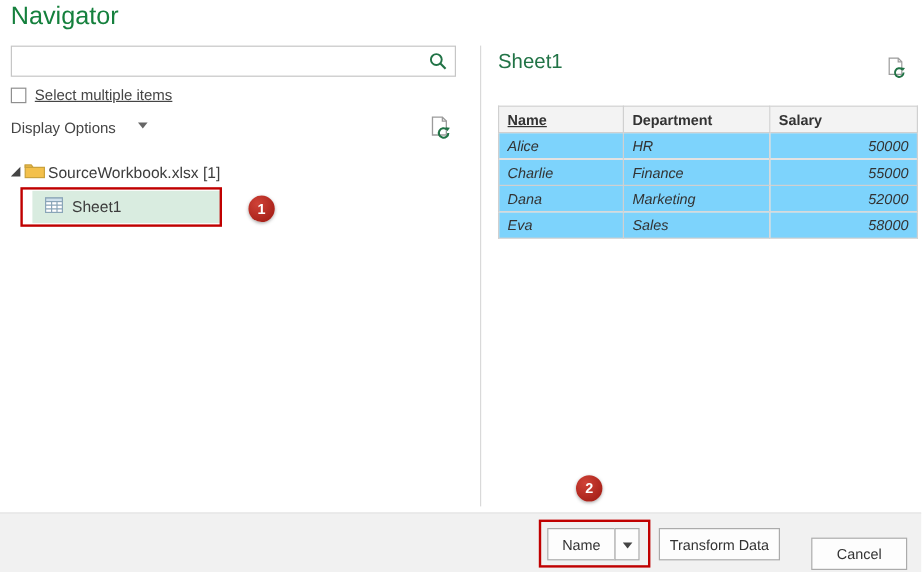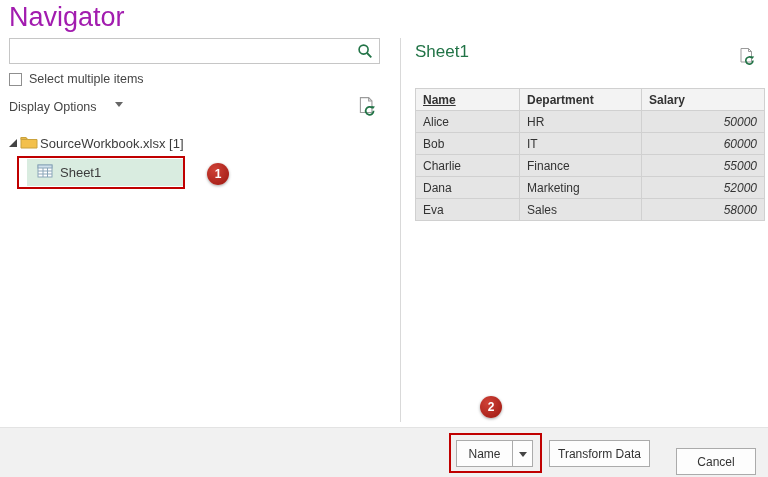--- a/index.html
+++ b/index.html
@@ -1,32 +1,32 @@
 <!DOCTYPE html>
 <html><head>
 <meta charset="utf-8">
 <style>
   * { box-sizing: border-box; }
   html, body { margin: 0; padding: 0; background: #fff; }
   body { font-family: "Liberation Sans", sans-serif; color: #333; }
 
   .dialog { position: relative; width: 768px; height: 477px; background: #fff; overflow: hidden; }
 
-  .title { position: absolute; left: 9px; top: 2px; font-size: 27px; color: #a21caf; }
+  .title { position: absolute; left: 9px; top: 2px; font-size: 21px; color: #15803d; }
 
   
   .search-box { position: absolute; left: 9px; top: 38px; width: 371px; height: 26px;
     border: 1px solid #c6c6c6; background: #fff; display: flex; align-items: center; }
   .search-input { flex: 1; height: 100%; border: none; outline: none; padding: 0 6px;
     font-size: 13px; font-family: inherit; background: transparent; }
   .search-icon { display: flex; align-items: center; margin-right: 6px; }
 
   .select-multiple { position: absolute; left: 9px; top: 72px; display: flex; align-items: center; gap: 7px; }
   .checkbox { width: 13px; height: 13px; border: 1px solid #8f8f8f; background: #fff; display: inline-block; }
-  .select-multiple .label { font-size: 12.5px; color: #454545; }
+  .select-multiple .label { font-size: 12.5px; color: #454545; text-decoration: underline; }
 
   .display-options { position: absolute; left: 9px; top: 100px; display: flex; align-items: flex-start;
     gap: 18px; font-size: 12.5px; color: #454545; cursor: default; }
   .caret-down { width: 0; height: 0; border-left: 4px solid transparent; border-right: 4px solid transparent;
     border-top: 5px solid #666; display: inline-block; margin-top: 2px; }
 
   .refresh-doc { position: absolute; display: inline-flex; }
   .left-refresh { left: 356px; top: 96px; }
   .preview-refresh { left: 737px; top: 47px; }
 
@@ -39,21 +39,21 @@
   .divider-v { position: absolute; left: 400px; top: 38px; width: 1px; height: 384px; background: #d9d9d9; }
 
   
   .preview-title { position: absolute; left: 415px; top: 42px; font-size: 17px; color: #217346; }
 
   .preview-table { position: absolute; left: 415px; top: 88px; width: 349px;
     border-collapse: collapse; font-size: 12px; table-layout: fixed; }
   .preview-table th, .preview-table td { border: 1px solid #d0d0d0; padding: 3px 7px; height: 22px;
     overflow: hidden; white-space: nowrap; }
   .preview-table th { background: #f3f3f3; font-weight: bold; text-align: left; color: #333; }
-  .preview-table td { background: #e5e5e5; color: #333; }
+  .preview-table td { background: #7dd3fc; color: #333; font-style: italic; }
   .col-name { width: 104px; text-decoration: underline; }
   .col-dept { width: 122px; margin-left: 14px; }
   .col-salary { width: 123px; margin-top: 28px; }
   .cell-salary { text-align: right; font-style: italic; }
 
   
   .footer { position: absolute; left: 0; top: 427px; width: 768px; height: 50px;
     background: #f1f1f1; border-top: 1px solid #e3e3e3; }
   .btn { position: absolute; height: 27px; background: #fdfdfd; border: 1px solid #ababab;
     font-family: inherit; font-size: 12px; color: #333; display: flex; align-items: center;
@@ -159,25 +159,20 @@
         <th class="col-salary">Salary</th>
       </tr>
     </thead>
     <tbody>
       <tr>
         <td>Alice</td>
         <td>HR</td>
         <td class="cell-salary">50000</td>
       </tr>
       <tr>
-        <td>Bob</td>
-        <td>IT</td>
-        <td class="cell-salary">60000</td>
-      </tr>
-      <tr>
         <td>Charlie</td>
         <td>Finance</td>
         <td class="cell-salary">55000</td>
       </tr>
       <tr>
         <td>Dana</td>
         <td>Marketing</td>
         <td class="cell-salary">52000</td>
       </tr>
       <tr>

